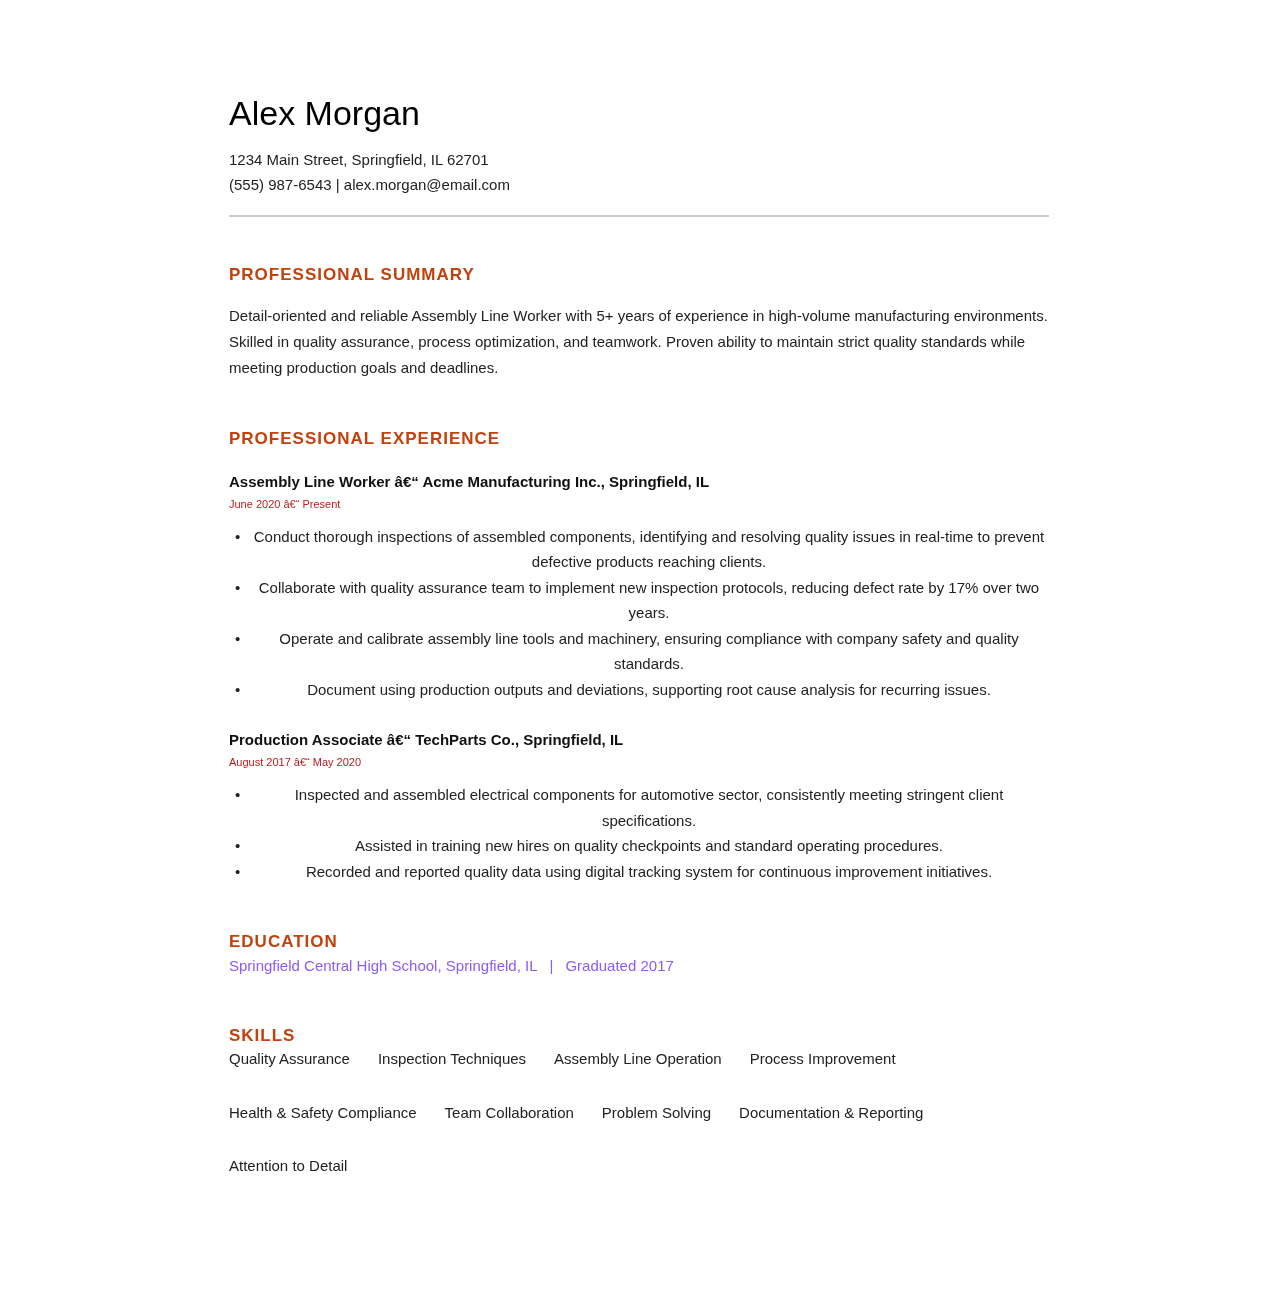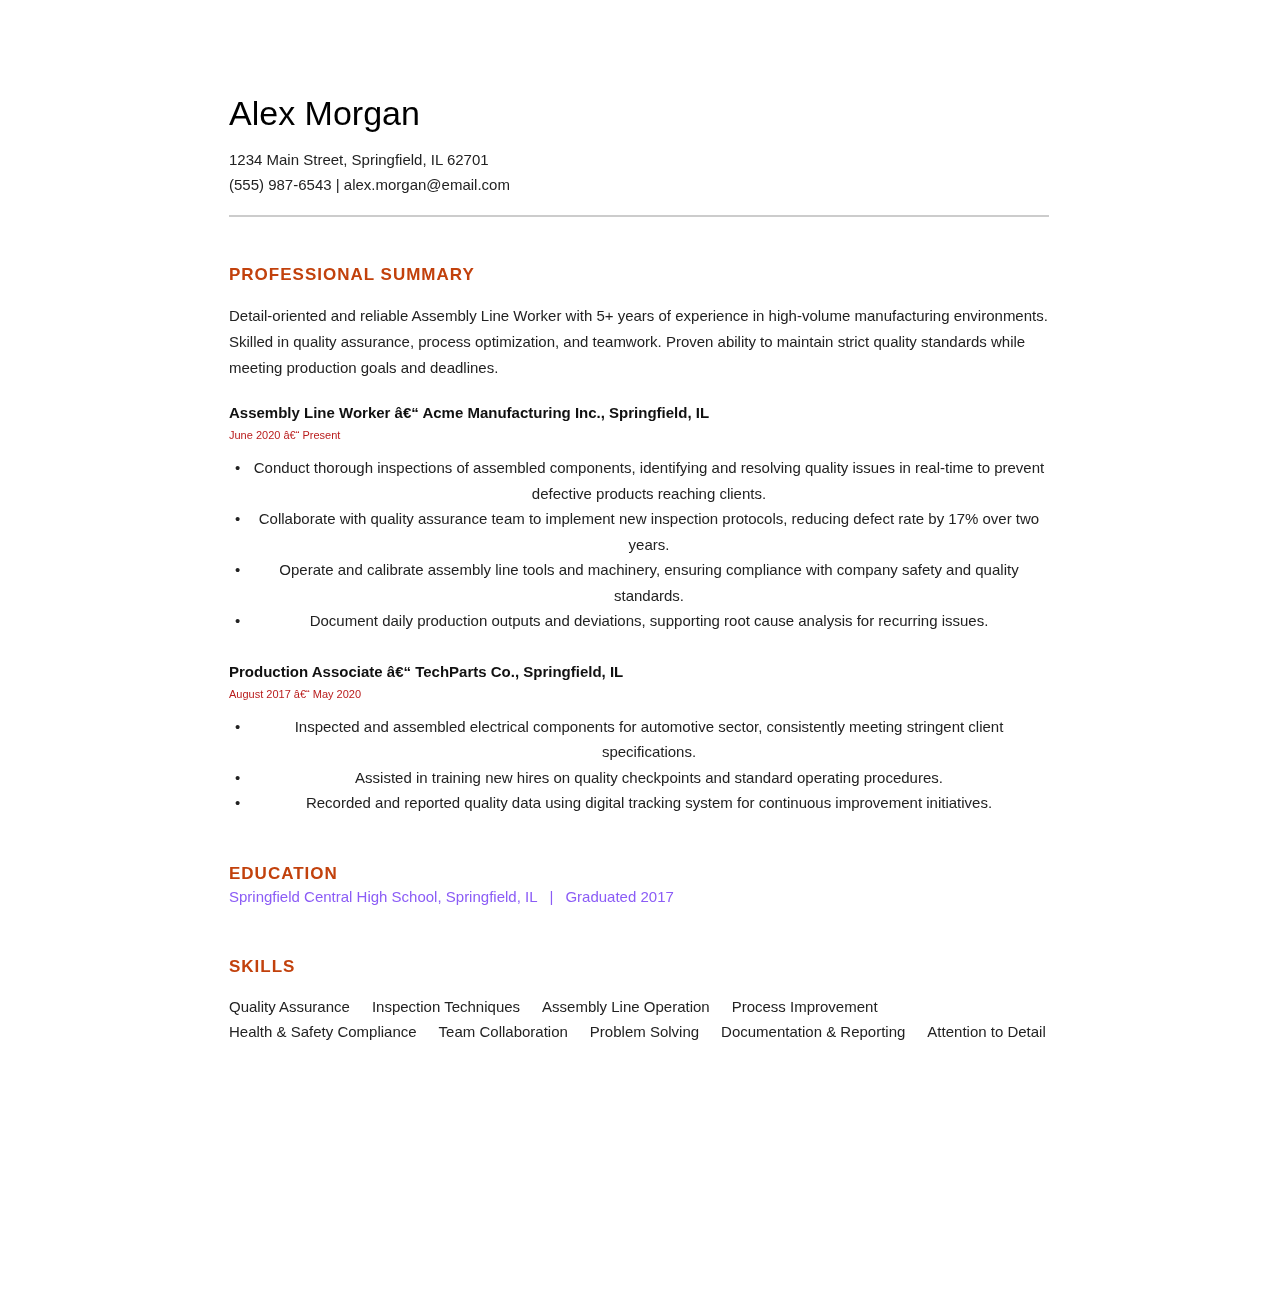--- a/index.html
+++ b/index.html
@@ -94,57 +94,58 @@
     line-height: 25px;
     display: flex;
     align-items: baseline;
   }
   .edu-sep { margin: 0 12px; }
   .skills-list {
     display: flex;
     flex-wrap: wrap;
     column-gap: 22px;
     row-gap: 0;
-    margin-top: 16px;
     font-size: 15px;
     line-height: 25.5px;
     color: #222222;
+    gap: 28px;
   }
 </style>
 </head>
 <body>
 
 <div class="page">
 
   <header>
     <h1 class="name">Alex Morgan</h1>
     <div class="contact-line">1234 Main Street, Springfield, IL 62701</div>
     <div class="contact-line">(555) 987-6543 | alex.morgan@email.com</div>
     <hr class="divider">
   </header>
 
   <section>
     <h2 class="section-heading">PROFESSIONAL SUMMARY</h2>
     <p class="summary-text">Detail-oriented and reliable Assembly Line Worker with 5+ years of experience in high-volume manufacturing environments. Skilled in quality assurance, process optimization, and teamwork. Proven ability to maintain strict quality standards while meeting production goals and deadlines.</p>
   </section>
 
   <section>
+    <h2 class="section-heading">PROFESSIONAL EXPERIENCE</h2>
 
     <div class="job">
       <div class="job-title">Assembly Line Worker â€“ Acme Manufacturing Inc., Springfield, IL</div>
       <div class="job-dates">June 2020 â€“ Present</div>
       <ul class="bullets">
 
           <li>Conduct thorough inspections of assembled components, identifying and resolving quality issues in real-time to prevent defective products reaching clients.</li>
 
           <li>Collaborate with quality assurance team to implement new inspection protocols, reducing defect rate by 17% over two years.</li>
 
           <li>Operate and calibrate assembly line tools and machinery, ensuring compliance with company safety and quality standards.</li>
 
-          <li>Document daily production outputs and deviations, supporting root cause analysis for recurring issues.</li>
+          <li>Document using production outputs and deviations, supporting root cause analysis for recurring issues.</li>
         </ul>
     </div>
 
     <div class="job">
       <div class="job-title">Production Associate â€“ TechParts Co., Springfield, IL</div>
       <div class="job-dates">August 2017 â€“ May 2020</div>
       <ul class="bullets">
 
           <li>Inspected and assembled electrical components for automotive sector, consistently meeting stringent client specifications.</li>
 

